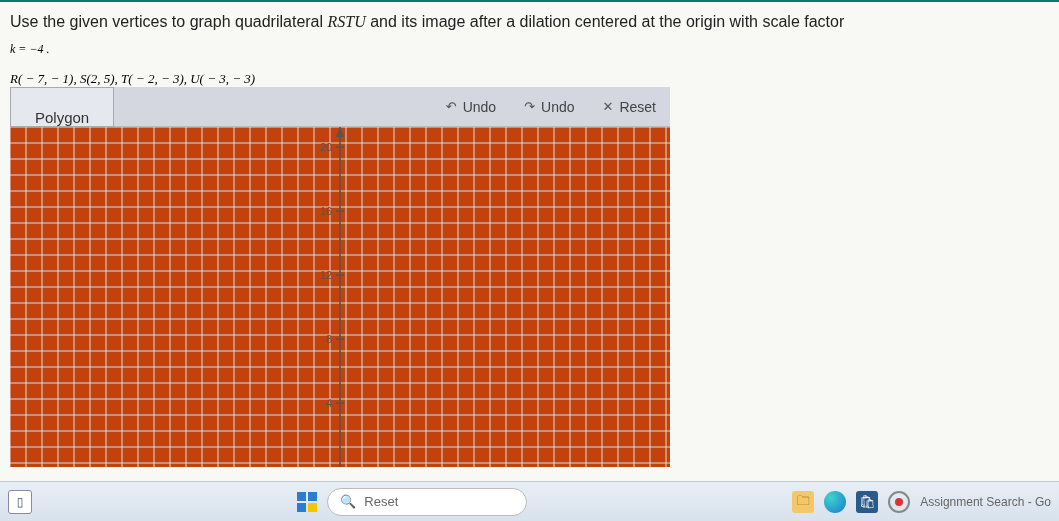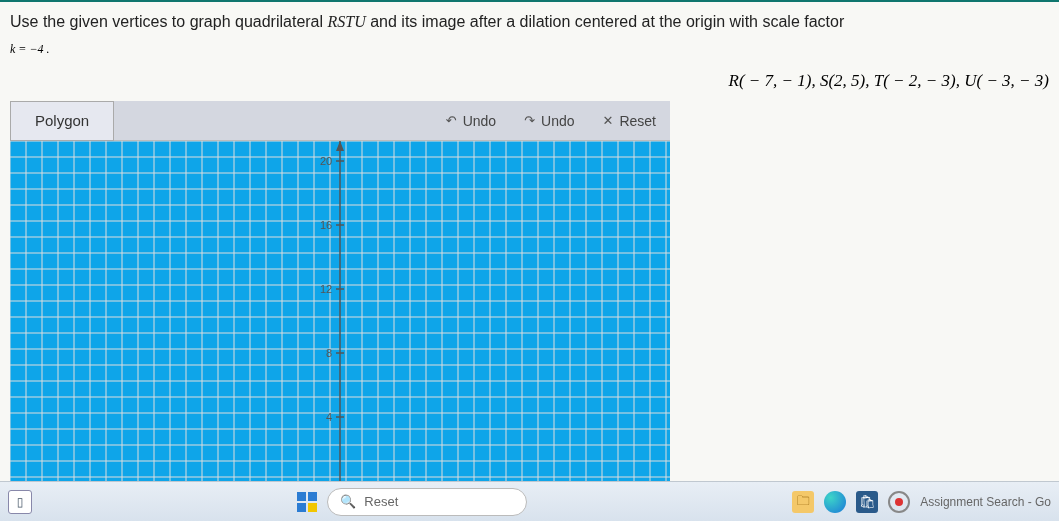--- a/index.html
+++ b/index.html
@@ -27,23 +27,21 @@
     }
     .math-line {
       font-family: 'Times New Roman', serif;
       font-style: italic;
       font-size: 12px;
       margin-bottom: 14px;
     }
     .vertices {
       font-family: 'Times New Roman', serif;
       font-style: italic;
-      font-size: 17px;
-      margin-bottom: 10px;
-      text-align: right;
+      font-size: 13px;
     }
     .graph-container {
       width: 660px;
       background: #fff;
     }
     .toolbar {
       display: flex;
       align-items: center;
       background: #d4d7e0;
       height: 40px;
@@ -51,21 +49,21 @@
     }
     .polygon-btn {
       background: #e6e8f0;
       border: 1px solid #aaa;
       height: 40px;
       padding: 0 24px;
       font-size: 15px;
       color: #333;
       cursor: pointer;
       display: flex;
-      align-items: center;
+      align-items: flex-end;
     }
     .spacer { flex: 1; }
     .tool-btn {
       background: transparent;
       border: none;
       padding: 0 14px;
       font-size: 14px;
       color: #444;
       cursor: pointer;
       height: 40px;
@@ -74,21 +72,21 @@
       gap: 6px;
     }
     .tool-btn .icon {
       font-size: 13px;
       color: #555;
     }
     .graph-area {
       position: relative;
       width: 660px;
       height: 340px;
-      background: #0ea5e9;
+      background: #c2410c;
       overflow: hidden;
     }
     .graph-svg {
       position: absolute;
       top: 0; left: 0;
     }
     .grid-line { stroke: #ddd; stroke-width: 1; }
     .axis-line { stroke: #555; stroke-width: 1.5; }
     .tick-label {
       font-family: Arial;

